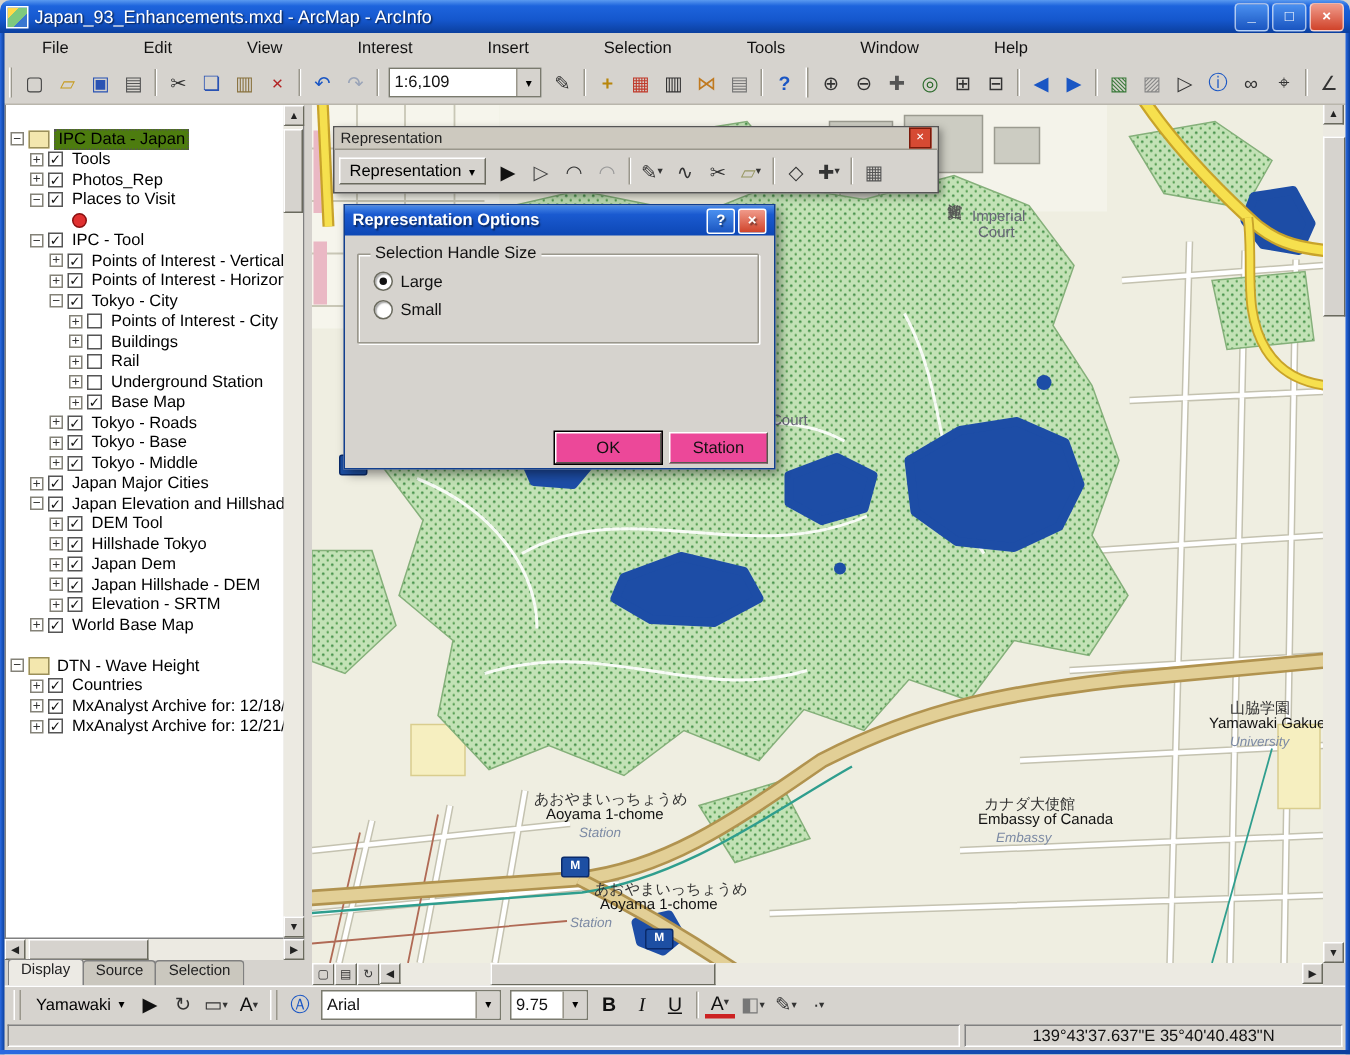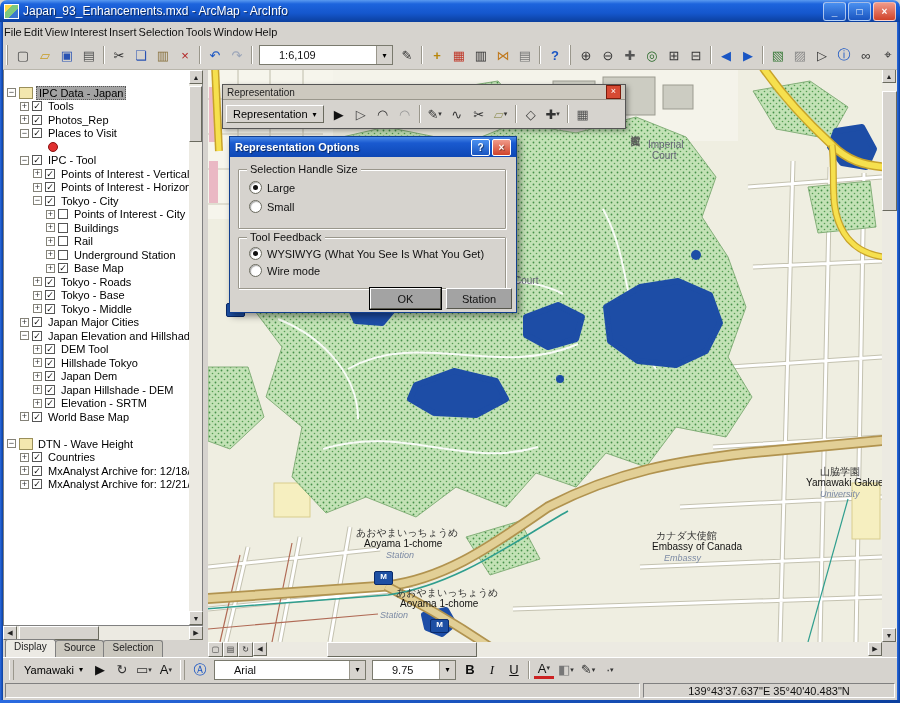--- a/index.html
+++ b/index.html
@@ -9,46 +9,46 @@
   .app-icon{width:13px;height:13px;background:linear-gradient(135deg,#ffd94a 0 30%,#7ec97e 30% 65%,#3a77d0 65% 100%);border:1px solid #fff;margin-right:4px}
   .title-text{flex:1;color:#fff;font-weight:normal;font-size:12px;text-shadow:1px 1px 1px rgba(0,0,0,.6);white-space:nowrap;overflow:hidden}
   .winbtn{width:21px;height:17px;margin-left:2px;border-radius:3px;display:flex;align-items:center;justify-content:center;color:#fff;font-size:10px;font-weight:bold;border:1px solid rgba(255,255,255,.6);background:linear-gradient(180deg,#4a90f0,#1a55c0)}
   .winbtn.close{background:linear-gradient(180deg,#f09a8a,#d0432a)}
   .border-l,.border-r,.border-b{position:absolute;background:linear-gradient(90deg,#2a6ae0,#0b3f9e);z-index:9}
   .border-l{left:0;top:22px;bottom:0;width:3px}
   .border-r{right:0;top:22px;bottom:0;width:3px}
   .border-b{left:0;right:0;bottom:0;height:3px}
   
   .menubar{position:absolute;top:22px;left:3px;right:3px;height:19px;background:#d6d3ce;display:flex;align-items:center;z-index:8}
-  .menu-item{padding:2px 1px;color:#111}
+  .menu-item{padding:2px 25px;color:#111}
   .toolbar{position:absolute;top:41px;left:3px;right:3px;height:28px;background:#d6d3ce;display:flex;align-items:center;border-bottom:1px solid #b9b6ac;z-index:8;overflow:hidden}
   .grip{width:3px;height:20px;border-left:1px solid #fff;border-right:1px solid #9a978c;margin:0 4px 0 3px}
   .iconrow{display:inline-flex;align-items:center}
   .tbtn{width:20px;height:20px;display:inline-flex;align-items:center;justify-content:center;font-size:13px;margin:0 1px;color:#333;position:relative}
   .tbtn .dd{font-size:7px;margin-left:0;color:#333}
   .tsep{width:1px;height:18px;background:#9a978c;border-right:1px solid #fff;margin:0 3px}
   .combo{display:inline-flex;height:20px;border:1px solid #7a7a6e;background:#fff;align-items:center;margin:0 3px;box-sizing:border-box}
-  .combo .val{padding:0 19px;font-size:11px;color:#111;white-space:nowrap}
+  .combo .val{padding:0 3px;font-size:11px;color:#111;white-space:nowrap}
   .combo .btn{width:15px;align-self:stretch;background:#d6d3ce;border-left:1px solid #9a978c;display:flex;align-items:center;justify-content:center;font-size:8px}
   .bold{font-weight:bold}.ital{font-style:italic;font-family:"Liberation Serif",serif}.und{text-decoration:underline}
   .fontcolor{border-bottom:3px solid #c22;height:16px}
   
   .toc-panel{position:absolute;left:3px;top:69px;width:200px;height:588px;background:#d6d3ce;display:flex;flex-direction:column;z-index:5}
   .toc-main{flex:1;display:flex;min-height:0}
   .toc-tree{flex:1;background:#fff;border:1px solid #808080;border-right:none;overflow:hidden;position:relative}
   .toc-tree-rows{padding-top:16px}
   .trow{height:13.5px;display:flex;align-items:center;white-space:nowrap;overflow:hidden}
   .trow.blank{height:13.5px}
   .expbox{width:9px;height:9px;border:1px solid #848278;background:#fff;font-size:9px;line-height:7px;text-align:center;margin-right:3px;box-sizing:border-box;color:#333;flex:none}
   .expspace{width:12px;flex:none}
   .cb{width:10px;height:10px;border:1px solid #555;background:#fff;margin-right:4px;font-size:9px;line-height:9px;text-align:center;box-sizing:border-box;color:#111;flex:none}
   .dficon{width:12px;height:10px;background:#f3e7ae;border:1px solid #9a8f5a;margin-right:3px;flex:none}
   .redcircle{width:8px;height:8px;border-radius:50%;background:#e03030;border:1px solid #8a1010;margin-left:3px;flex:none}
   .tlabel{padding:0 2px}
-  .tlabel.sel{background:#a3a3a3;border:1px dotted #555}
+  .tlabel.sel{background:#4d7c0f;border:1px dotted #555}
   
   .sbv{width:14px;display:flex;flex-direction:column;background:#eceae2;border:1px solid #808080;border-left:none;box-sizing:border-box}
   .sbh{height:14px;display:flex;background:#eceae2}
   .sb-btn{width:14px;height:14px;background:#d6d3ce;border:1px solid;border-color:#fff #6a6a5e #6a6a5e #fff;font-size:7px;display:flex;align-items:center;justify-content:center;color:#222;box-sizing:border-box;flex:none}
   .sb-track{flex:1;position:relative}
   .sb-thumb{position:absolute;background:#d6d3ce;border:1px solid;border-color:#fff #6a6a5e #6a6a5e #fff;box-sizing:border-box}
   .toc-tabs{height:17px;display:flex;align-items:flex-end;background:#d6d3ce;padding-left:2px}
   .tab{height:15px;padding:1px 8px 0;border:1px solid #808080;border-bottom:none;border-radius:3px 3px 0 0;background:#cac7be;margin-right:-1px;font-size:10px;color:#222}
   .tab.active{background:#eceae4;height:16px;position:relative;z-index:2}
   .splitter{position:absolute;left:203px;top:69px;width:5px;height:588px;background:#d6d3ce;z-index:5}
@@ -77,21 +77,21 @@
   .dlg-title{height:20px;background:linear-gradient(180deg,#4a8ae8 0%,#1a5ad0 30%,#0d47b5 100%);display:flex;align-items:center;color:#fff;font-weight:bold;font-size:11px;padding:0 5px;text-shadow:1px 1px 1px rgba(0,0,0,.5)}
   .dlg-btn{width:17px;height:15px;margin-left:2px;background:linear-gradient(180deg,#4a90f0,#1a55c0);border:1px solid #fff;border-radius:2px;color:#fff;font-size:10px;font-weight:bold;display:flex;align-items:center;justify-content:center;flex:none}
   .dlg-btn.close{background:linear-gradient(180deg,#f09a8a,#d0432a)}
   .dlg-title .spacer{flex:1}
   .dlg-body{position:relative;height:155px}
   .groupbox{position:absolute;border:1px solid #9a978c;box-shadow:1px 1px 0 #fff inset, 1px 1px 0 #fff;border-radius:1px}
   .gb-label{position:absolute;top:-7px;left:8px;background:#d6d3ce;padding:0 3px;font-size:11px;color:#111}
   .radio-row{position:absolute;display:flex;align-items:flex-end;gap:5px;font-size:11px;color:#111}
   .radio{width:11px;height:11px;border-radius:50%;border:1px solid #6a6a5e;background:#fff;position:relative;box-shadow:inset 1px 1px 1px #aaa;flex:none}
   .radio.on::after{content:"";position:absolute;left:3px;top:3px;width:5px;height:5px;background:#111;border-radius:50%}
-  .pushbtn{position:absolute;height:21px;background:#a3a3a3;border:1px solid;border-color:#fff #58584e #58584e #fff;font-size:11px;display:flex;align-items:center;justify-content:center;box-sizing:border-box;color:#111}
+  .pushbtn{position:absolute;height:21px;background:#ec4899;border:1px solid;border-color:#fff #58584e #58584e #fff;font-size:11px;display:flex;align-items:center;justify-content:center;box-sizing:border-box;color:#111}
   .pushbtn.default{outline:1px solid #000}
   
   .drawbar{position:absolute;left:3px;right:3px;bottom:22px;height:24px;background:#d6d3ce;border-top:1px solid #fff;display:flex;align-items:center;padding:0 3px;box-sizing:border-box;z-index:8}
   .draw-menu{border:1px solid transparent;padding:2px 5px;display:inline-flex;align-items:center;gap:5px;font-size:11px}
   .draw-menu .dd{font-size:8px}
   .statusbar{position:absolute;left:3px;right:3px;bottom:3px;height:19px;background:#d6d3ce;display:flex;align-items:center;padding:1px 2px;box-sizing:border-box;gap:3px;z-index:8}
   .status-cell{height:15px;border:1px solid;border-color:#808080 #fff #fff #808080;background:#d6d3ce;box-sizing:border-box}
   .status-fill{flex:1}
   .status-coords{width:252px;display:flex;align-items:center;justify-content:center;font-size:11px;color:#111;white-space:nowrap}
 </style>
@@ -517,31 +517,20 @@
         <span class="gb-label">Selection Handle Size</span>
         <div class="radio-row" style="left:10px;top:11px">
           <span class="radio on"></span>
           <span>Large</span>
         </div>
         <div class="radio-row" style="left:10px;top:30px">
           <span class="radio"></span>
           <span>Small</span>
         </div>
       </div>
-      <div class="groupbox" style="left:8px;top:80px;width:266px;height:50px">
-        <span class="gb-label">Tool Feedback</span>
-        <div class="radio-row" style="left:10px;top:9px">
-          <span class="radio on"></span>
-          <span>WYSIWYG (What You See Is What You Get)</span>
-        </div>
-        <div class="radio-row" style="left:10px;top:26px">
-          <span class="radio"></span>
-          <span>Wire mode</span>
-        </div>
-      </div>
       <div class="pushbtn default" style="left:140px;top:131px;width:71px">OK</div>
       <div class="pushbtn" style="left:216px;top:131px;width:66px">Station</div>
     </div>
   </div>
 
   <div class="drawbar">
     <span class="grip"></span>
     <span class="draw-menu">
       <span>Yamawaki</span>
       <span class="dd">▾</span>

